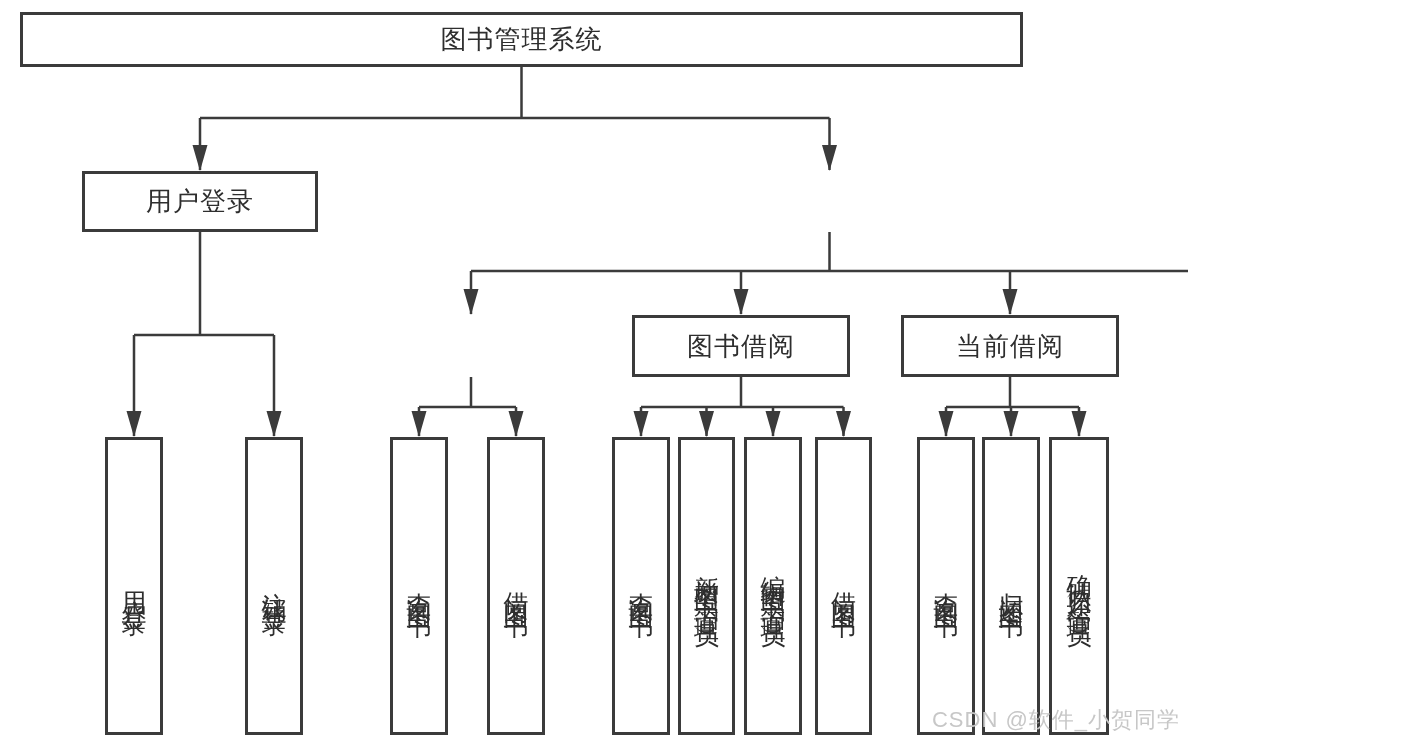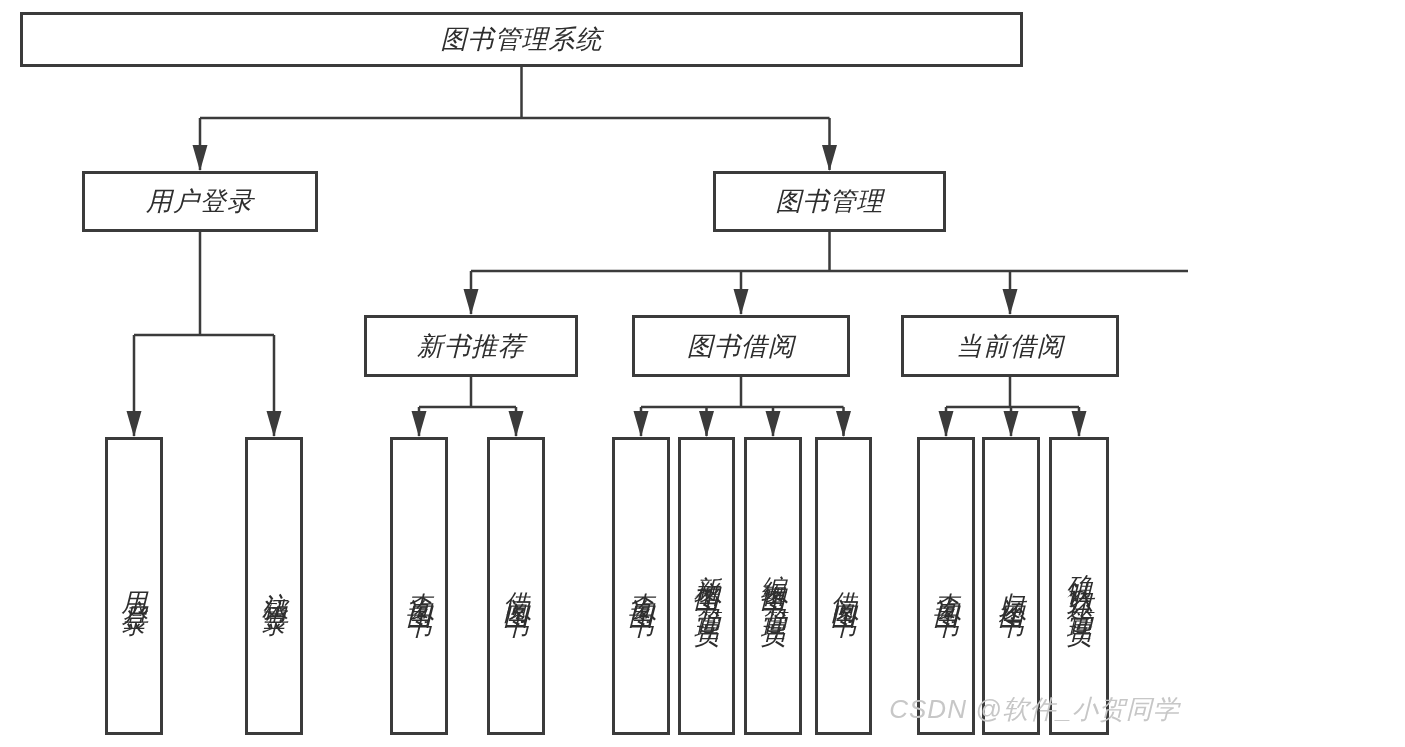--- a/index.html
+++ b/index.html
@@ -8,21 +8,20 @@
     --bg:#ffffff;
     --wm:#c7c7c7;
   }
   html,body{margin:0;padding:0;background:var(--bg);}
   .stage{
     position:relative;
     width:1188px;height:747px;
     background:var(--bg);
     overflow:hidden;
     font-family:"Liberation Sans","DejaVu Sans",sans-serif;
-    font-style:italic;
   }
   .connectors{position:absolute;left:0;top:0;z-index:0;}
   .node{
     position:absolute;
     box-sizing:border-box;
     background:#fff;
     border:3px solid var(--line);
     display:flex;
     align-items:center;
     justify-content:center;
@@ -40,22 +39,22 @@
     writing-mode:vertical-rl;
     text-orientation:mixed;
     font-size:25px;
     line-height:1;
     letter-spacing:7px;
     white-space:normal;
   }
   .watermark{
     position:absolute;
     right:8px;
-    bottom:20px;
-    font-size:26px;
+    bottom:12px;
+    font-size:22px;
     color:var(--wm);
     z-index:2;
     letter-spacing:1px;
   }
 </style>
 </head>
 <body>
 
 <div class="stage">
 
@@ -118,27 +117,21 @@
       M1336 411 L1351 411 L1343.5 437 Z"></path>
   </svg>
 
   <div class="node lvl-h" style="left:20px;top:12px;width:1003px;height:55px">
     <span class="lbl">图书管理系统</span>
   </div>
 
   <div class="node lvl-h" style="left:82px;top:171px;width:236px;height:61px">
     <span class="lbl">用户登录</span>
   </div>
-  <div class="node lvl-h" style="left:713px;top:171px;width:233px;height:61px">
-    <span class="lbl">图书管理</span>
-  </div>
 
-  <div class="node lvl-h" style="left:364px;top:315px;width:214px;height:62px">
-    <span class="lbl">新书推荐</span>
-  </div>
   <div class="node lvl-h" style="left:901px;top:315px;width:218px;height:62px">
     <span class="lbl">当前借阅</span>
   </div>
   <div class="node lvl-h" style="left:632px;top:315px;width:218px;height:62px">
     <span class="lbl">图书借阅</span>
   </div>
 
   <div class="node lvl-v" style="left:105px;top:437px;width:58px;height:298px">
     <span class="lbl">用户登录</span>
   </div>

